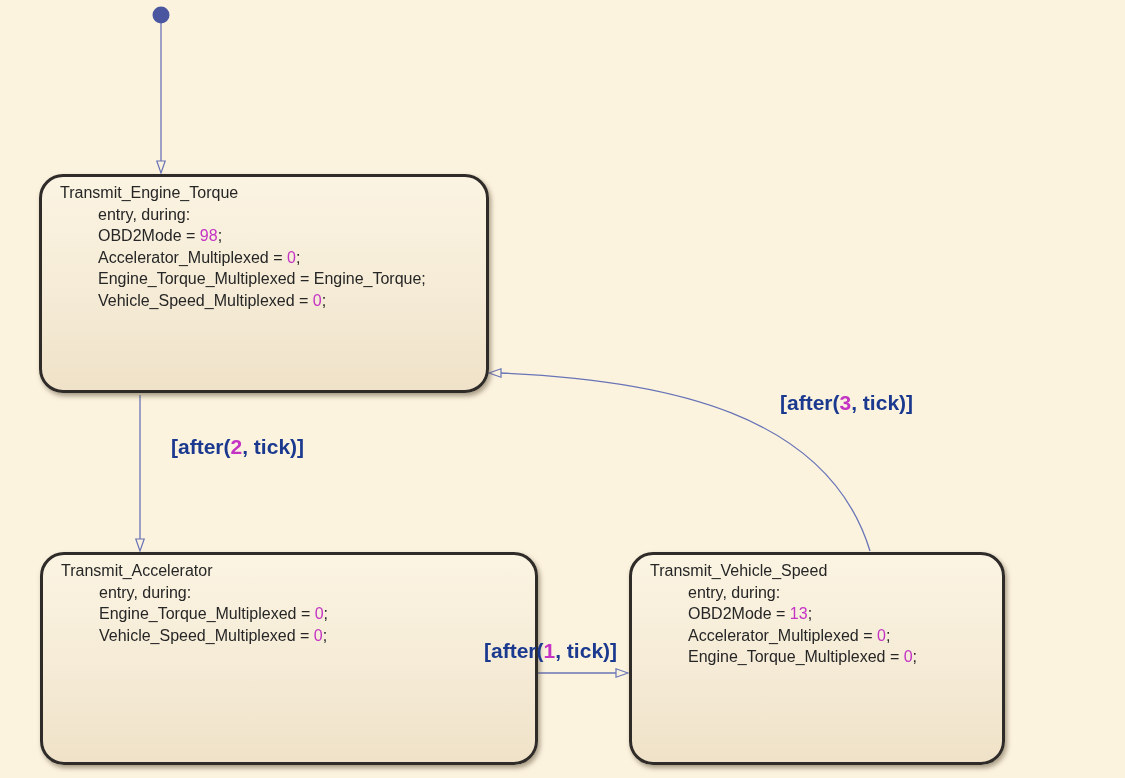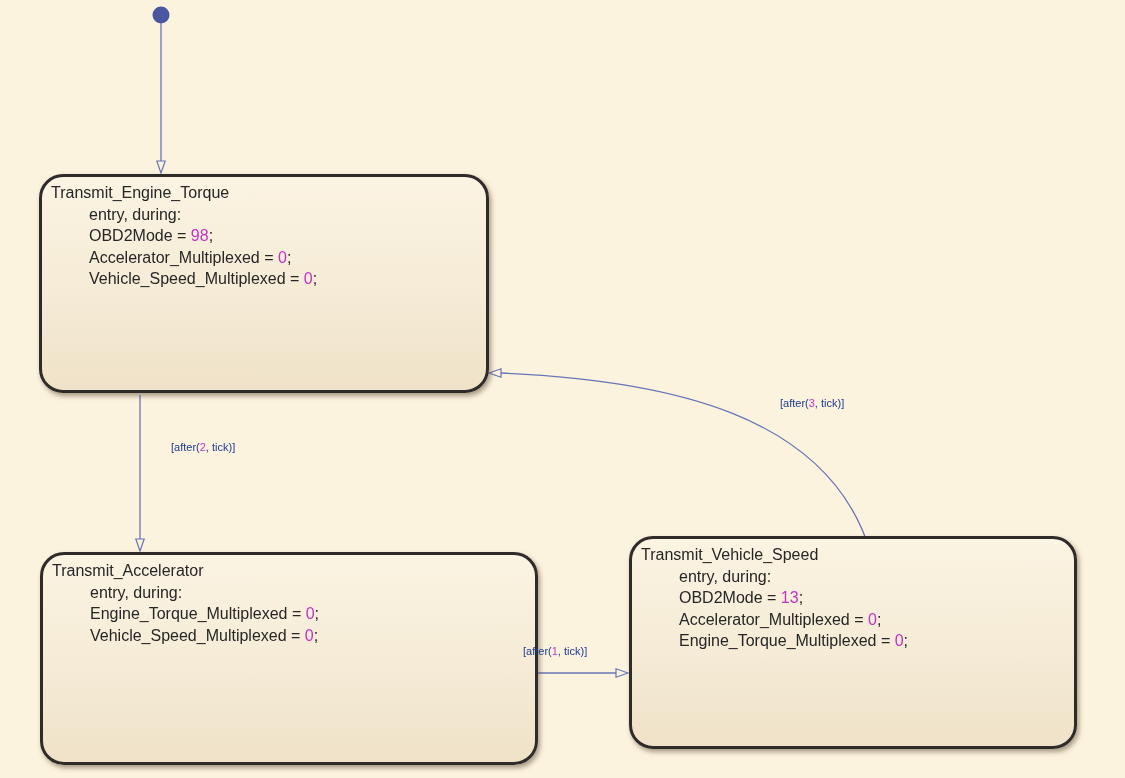--- a/index.html
+++ b/index.html
@@ -11,38 +11,39 @@
     background:var(--bg);
   }
   #wires { position:absolute; left:0; top:0; width:1125px; height:778px; }
   .state {
     position:absolute;
     box-sizing:border-box;
     border:3px solid var(--state-border);
     border-radius:24px;
     background:linear-gradient(180deg, var(--fill-top) 0%, #F5EBD6 55%, var(--fill-bottom) 100%);
     box-shadow:2px 3px 5px rgba(95,80,55,0.55);
-    padding:5px 9px;
+    padding:5px 18px;
   }
   .state-title {
     font-size:16px; line-height:21.6px;
     color:var(--text);
     white-space:pre;
   }
   .state-body .state-line {
     font-size:16px; line-height:21.6px;
     color:var(--text);
     white-space:pre;
     margin-left:38px;
   }
   .t-label {
     position:absolute;
-    font-size:11px; line-height:22px;
+    font-size:21px; line-height:22px;
     color:var(--label);
     white-space:pre;
+    font-weight:bold;
   }
   .seg-num { color:var(--num);text-align:center; }
   .seg-txt { color:inherit; }
 </style>
 </head>
 <body>
 
 <div id="canvas">
 
   <svg id="wires" viewBox="0 0 1125 778" xmlns="http://www.w3.org/2000/svg">
@@ -68,42 +69,43 @@
       <polygon points="489,373 501,368.8 501,377.2" fill="#FCF3DF" stroke="#6874B6" stroke-width="1.2"></polygon>
     </g>
   </svg>
 
   <div class="state" style="left:39px; top:174px; width:450px; height:219px;">
     <div class="state-title">Transmit_Engine_Torque</div>
     <div class="state-body">
         <div class="state-line"><span class="seg-txt">entry, during:</span></div>
         <div class="state-line"><span class="seg-txt">OBD2Mode = </span><span class="seg-num">98</span><span class="seg-txt">;</span></div>
         <div class="state-line"><span class="seg-txt">Accelerator_Multiplexed = </span><span class="seg-num">0</span><span class="seg-txt">;</span></div>
+        <div class="state-line"><span class="seg-txt">Engine_Torque_Multiplexed = Engine_Torque;</span></div>
         <div class="state-line"><span class="seg-txt">Vehicle_Speed_Multiplexed = </span><span class="seg-num">0</span><span class="seg-txt">;</span></div>
       </div>
   </div>
 
   <div class="state" style="left:40px; top:552px; width:498px; height:213px;">
     <div class="state-title">Transmit_Accelerator</div>
     <div class="state-body">
         <div class="state-line"><span class="seg-txt">entry, during:</span></div>
         <div class="state-line"><span class="seg-txt">Engine_Torque_Multiplexed = </span><span class="seg-num">0</span><span class="seg-txt">;</span></div>
         <div class="state-line"><span class="seg-txt">Vehicle_Speed_Multiplexed = </span><span class="seg-num">0</span><span class="seg-txt">;</span></div>
       </div>
   </div>
 
-  <div class="state" style="left:629px; top:536px; width:448px; height:213px;">
+  <div class="state" style="left:629px; top:552px; width:376px; height:213px;">
     <div class="state-title">Transmit_Vehicle_Speed</div>
     <div class="state-body">
         <div class="state-line"><span class="seg-txt">entry, during:</span></div>
         <div class="state-line"><span class="seg-txt">OBD2Mode = </span><span class="seg-num">13</span><span class="seg-txt">;</span></div>
         <div class="state-line"><span class="seg-txt">Accelerator_Multiplexed = </span><span class="seg-num">0</span><span class="seg-txt">;</span></div>
         <div class="state-line"><span class="seg-txt">Engine_Torque_Multiplexed = </span><span class="seg-num">0</span><span class="seg-txt">;</span></div>
       </div>
   </div>
 
   <div class="t-label" style="left:171px; top:436px;"><span class="seg-txt">[after(</span><span class="seg-num">2</span><span class="seg-txt">, tick)]</span></div>
 
-  <div class="t-label" style="left:523px; top:640px;"><span class="seg-txt">[after(</span><span class="seg-num">1</span><span class="seg-txt">, tick)]</span></div>
+  <div class="t-label" style="left:484px; top:640px;"><span class="seg-txt">[after(</span><span class="seg-num">1</span><span class="seg-txt">, tick)]</span></div>
 
   <div class="t-label" style="left:780px; top:392px;"><span class="seg-txt">[after(</span><span class="seg-num">3</span><span class="seg-txt">, tick)]</span></div>
 
 </div>
 
 </body></html>

